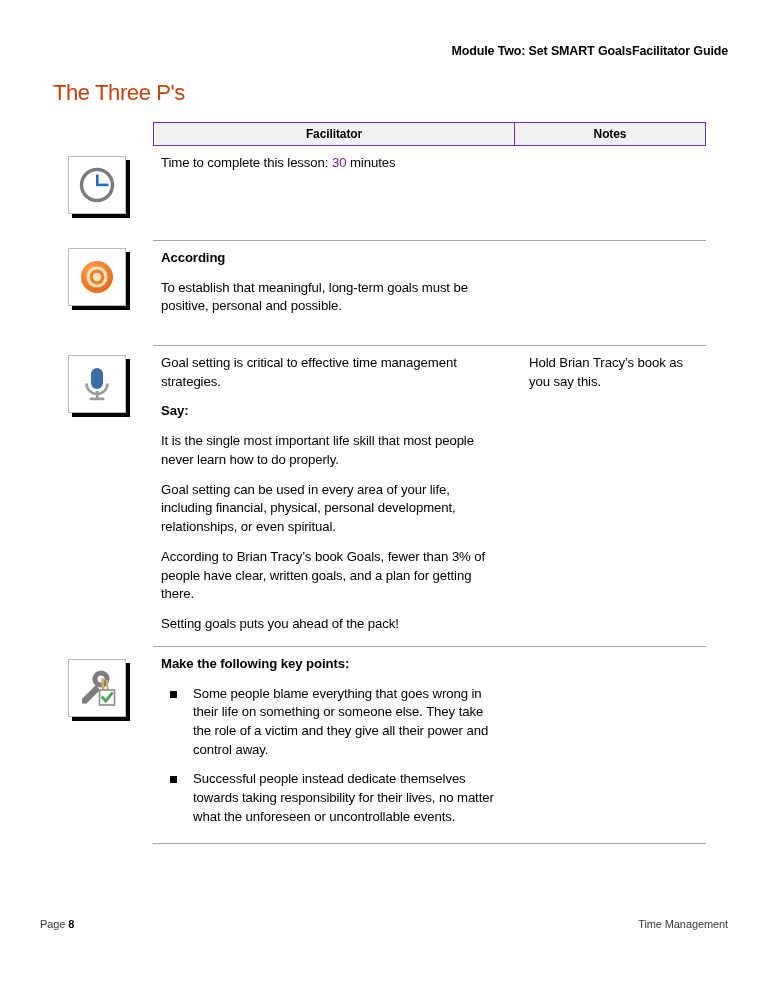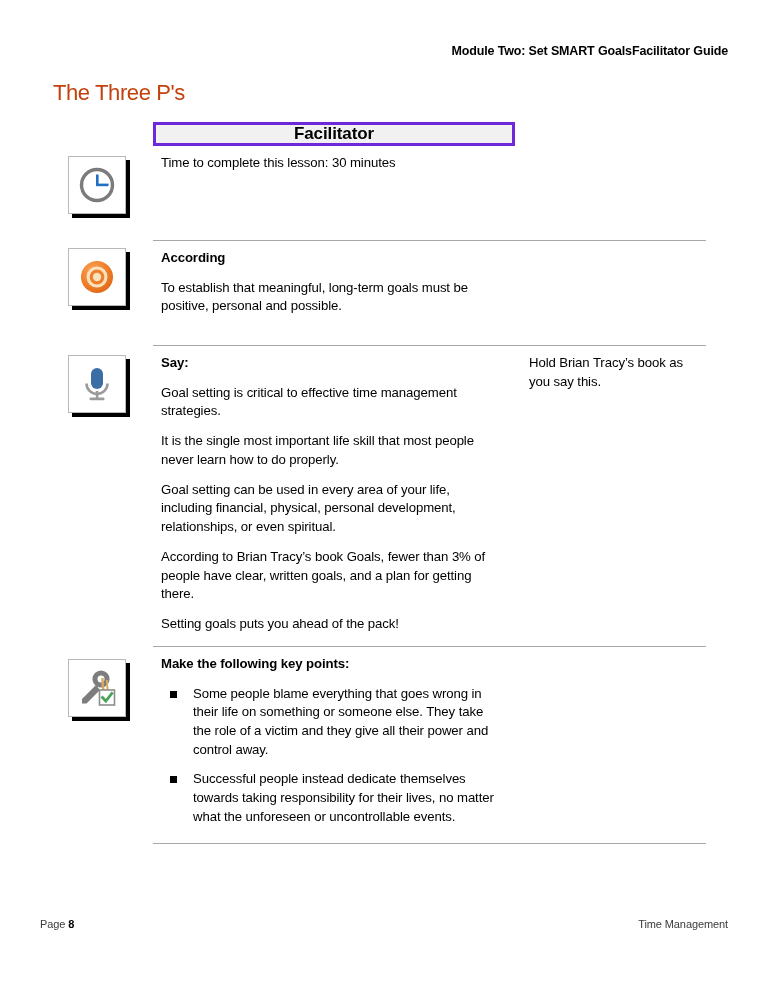--- a/index.html
+++ b/index.html
@@ -46,25 +46,25 @@
     top: 122px;
     width: 553px;
   }
 
   .grid-head {
     display: flex;
     height: 24px;
   }
   .grid-head .hcell {
     background: #f1f1f1;
-    border: 3px solid #6d28d9;
+    border: 1px solid #6d28d9;
     display: flex;
     align-items: center;
     justify-content: center;
-    font-size: 17px;
+    font-size: 12px;
     font-weight: bold;
     letter-spacing: -0.1px;
   }
   .hcell.col-fac { width: 362px; }
   .hcell.col-notes { width: 191px; border-left: none; }
 
   .grid-row {
     display: flex;
     border-bottom: 1.3px solid #a8a8a8;
   }
@@ -84,21 +84,21 @@
   .row-key   .cell-fac, .row-key   .cell-notes  { min-height: 185px; }
 
   p { margin: 0; }
   .body-text {
     font-size: 13.2px;
     line-height: 1.42;
     letter-spacing: -0.1px;
   }
   .body-text + .body-text { margin-top: 11px; }
   .lbl-bold { font-weight: bold; }
-  .accent { color: #000000; }
+  .accent { color: #701a75; }
 
   .notes-text {
     font-size: 13.2px;
     line-height: 1.42;
     letter-spacing: -0.1px;
   }
 
   ul.bullets {
     list-style: none;
     margin: 11px 0 4px 0;
@@ -207,20 +207,21 @@
       <path d="M32 14 c0 5 0 8 1 10.5" fill="none" stroke="#d8a860" stroke-width="2"></path>
       <rect x="24.5" y="24" width="15" height="15" fill="#ffffff" stroke="#8d8d8d" stroke-width="1.6"></rect>
       <path d="M27.5 31.5 L30.8 35 L36.8 27.5" fill="none" stroke="#4aa359" stroke-width="2.8" stroke-linecap="square"></path>
     </svg>
   </div>
 
   <div class="grid">
 
     <div class="grid-head">
       <div class="hcell col-fac">Facilitator</div>
+      <div class="hcell col-notes">Notes</div>
     </div>
 
     <div class="grid-row row-time">
       <div class="cell-fac">
         <p class="body-text"><span>Time to complete this lesson: </span><span class="accent">30</span><span> minutes</span></p>
       </div>
       <div class="cell-notes">
         <p class="notes-text"></p>
       </div>
     </div>
@@ -230,22 +231,22 @@
         <p class="body-text lbl-bold">According</p>
         <p class="body-text">To establish that meaningful, long-term goals must be positive, personal and possible.</p>
       </div>
       <div class="cell-notes">
         <p class="notes-text"></p>
       </div>
     </div>
 
     <div class="grid-row row-say">
       <div class="cell-fac">
+        <p class="body-text">Goal setting is critical to effective time management strategies.</p>
         <p class="body-text lbl-bold">Say:</p>
-        <p class="body-text">Goal setting is critical to effective time management strategies.</p>
         <p class="body-text">It is the single most important life skill that most people never learn how to do properly.</p>
         <p class="body-text">Goal setting can be used in every area of your life, including financial, physical, personal development, relationships, or even spiritual.</p>
         <p class="body-text">According to Brian Tracy’s book Goals, fewer than 3% of people have clear, written goals, and a plan for getting there.</p>
         <p class="body-text">Setting goals puts you ahead of the pack!</p>
       </div>
       <div class="cell-notes">
         <p class="notes-text">Hold Brian Tracy’s book as you say this.</p>
       </div>
     </div>
 

